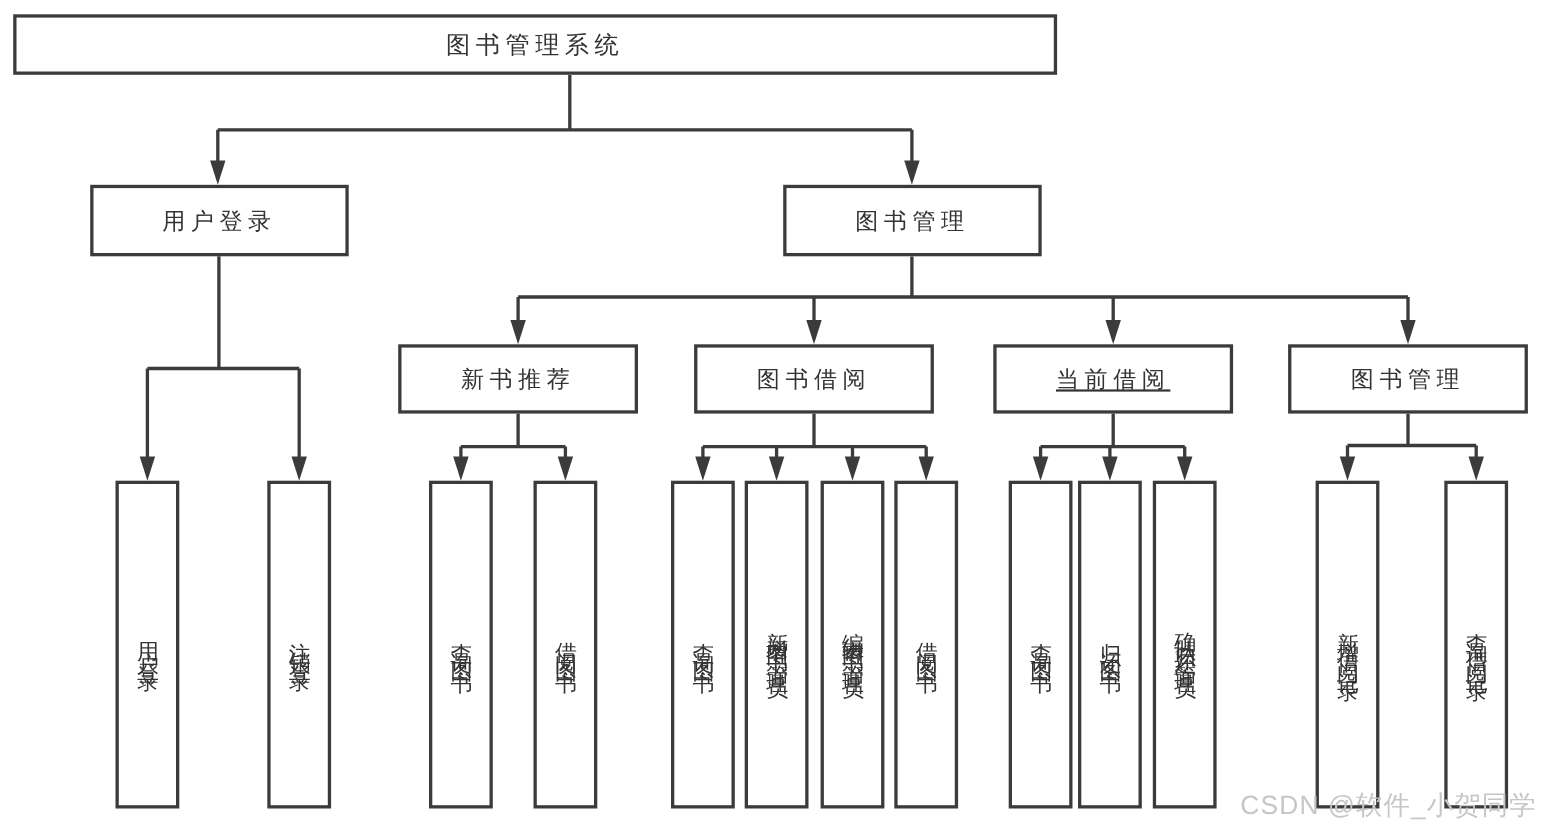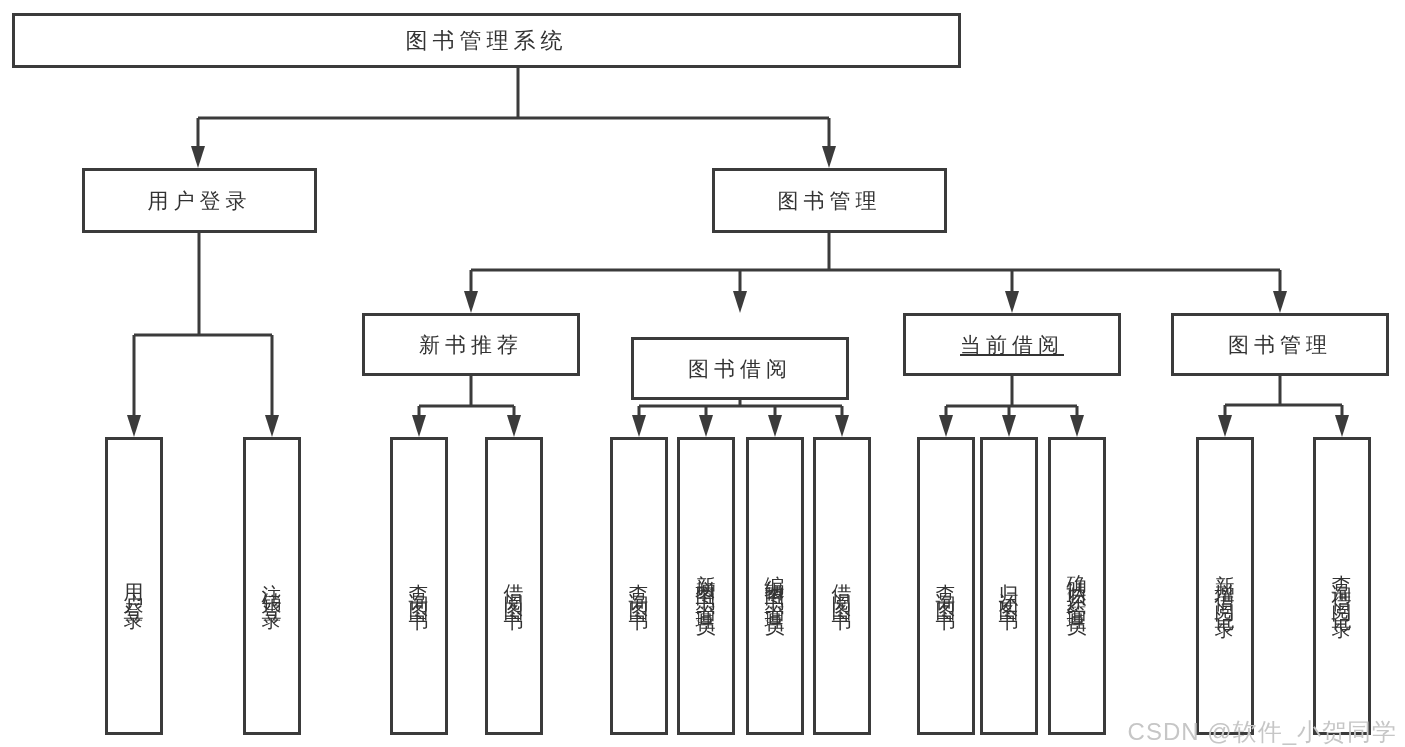--- a/index.html
+++ b/index.html
@@ -134,21 +134,21 @@
   <div class="node h-node lvl2" style="left:82px;">
     <span>用户登录</span>
   </div>
   <div class="node h-node lvl2" style="left:712px;">
     <span>图书管理</span>
   </div>
 
   <div class="node h-node lvl3" style="left:362px;">
     <span>新书推荐</span>
   </div>
-  <div class="node h-node lvl3" style="left:631px;margin-top:24px;">
+  <div class="node h-node lvl3" style="left:631px;">
     <span>图书借阅</span>
   </div>
   <div class="node h-node lvl3" style="left:903px;text-decoration:underline;">
     <span>当前借阅</span>
   </div>
   <div class="node h-node lvl3" style="left:1171px;">
     <span>图书管理</span>
   </div>
 
   <div class="node leaf" style="left:105px;">

